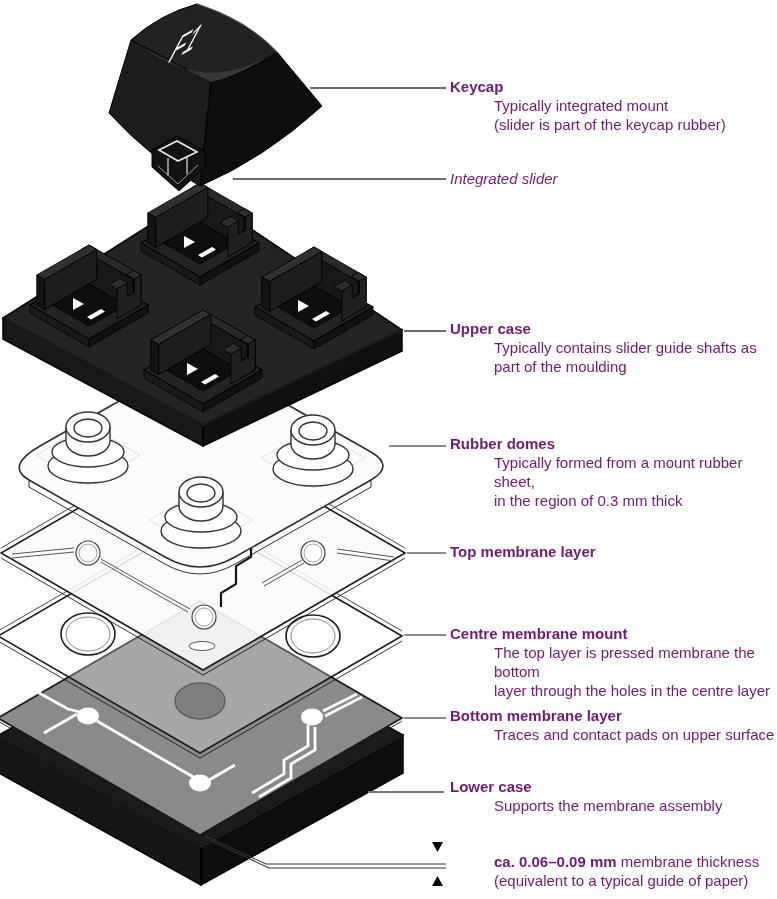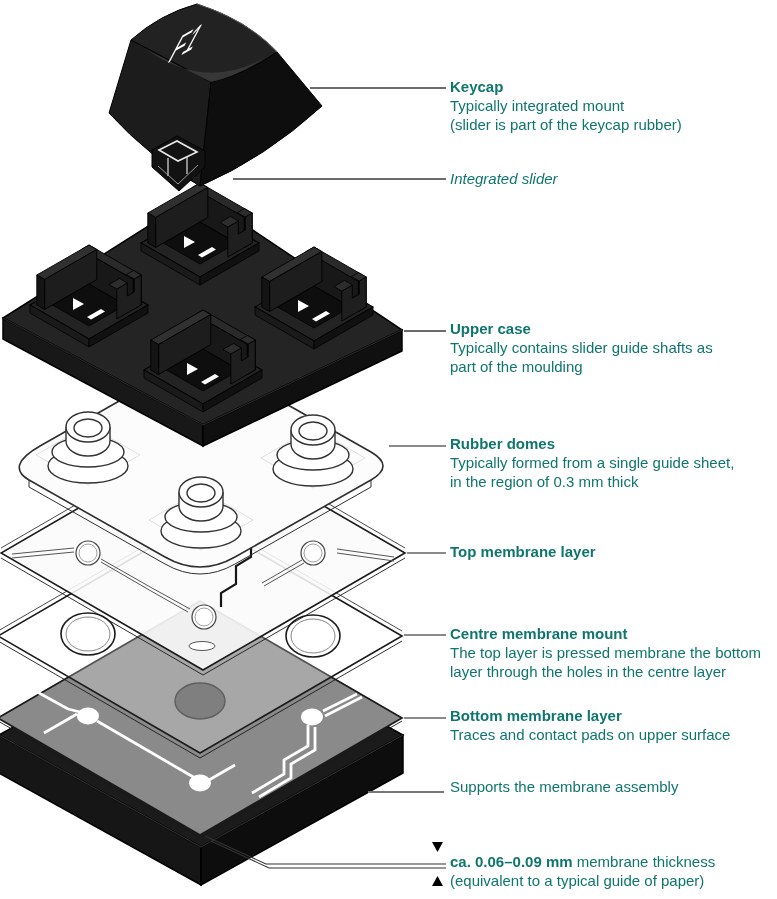--- a/index.html
+++ b/index.html
@@ -1,22 +1,22 @@
 <!DOCTYPE html>
 <html><head>
 <meta charset="utf-8">
 <style>
   html,body{margin:0;padding:0;background:#fff;}
   #stage{position:relative;width:777px;height:899px;background:#fff;overflow:hidden;
          font-family:"Liberation Sans","DejaVu Sans",sans-serif;}
   #diagram-svg{position:absolute;left:0;top:0;}
-  .callout{position:absolute;left:450px;width:325px;color:#0f766e;font-size:15px;line-height:19px;}
+  .callout{position:absolute;left:450px;width:325px;color:#701a75;font-size:15px;line-height:19px;}
   .callout .title{font-weight:bold;display:block;}
   .callout .title.plain{font-weight:normal;font-style:italic;}
-  .callout .bodyline{display:block;}
+  .callout .bodyline{display:block;margin-left:44px;}
   .thick-bold{font-weight:bold;text-align:center;}
 </style>
 </head>
 <body>
 
 <div id="stage">
 
 <svg id="diagram-svg" width="777" height="899" viewBox="0 0 777 899" xmlns="http://www.w3.org/2000/svg">
 
   <defs>
@@ -193,40 +193,41 @@
   </div>
 
   <div class="callout" style="top:319px">
     <span class="title">Upper case</span>
     <span class="bodyline">Typically contains slider guide shafts as</span>
     <span class="bodyline">part of the moulding</span>
   </div>
 
   <div class="callout" style="top:434px">
     <span class="title">Rubber domes</span>
-    <span class="bodyline">Typically formed from a single guide sheet,</span>
+    <span class="bodyline">Typically formed from a mount rubber sheet,</span>
     <span class="bodyline">in the region of 0.3 mm thick</span>
   </div>
 
   <div class="callout" style="top:542px">
     <span class="title">Top membrane layer</span>
   </div>
 
   <div class="callout" style="top:624px">
     <span class="title">Centre membrane mount</span>
     <span class="bodyline">The top layer is pressed membrane the bottom</span>
     <span class="bodyline">layer through the holes in the centre layer</span>
   </div>
 
   <div class="callout" style="top:706px">
     <span class="title">Bottom membrane layer</span>
     <span class="bodyline">Traces and contact pads on upper surface</span>
   </div>
 
   <div class="callout" style="top:777px">
+    <span class="title">Lower case</span>
     <span class="bodyline">Supports the membrane assembly</span>
   </div>
 
   <div class="callout" style="top:852px">
     <span class="bodyline">
       <span class="thick-bold">ca. 0.06–0.09 mm</span><span> membrane thickness</span>
     </span>
     <span class="bodyline">(equivalent to a typical guide of paper)</span>
   </div>
 

